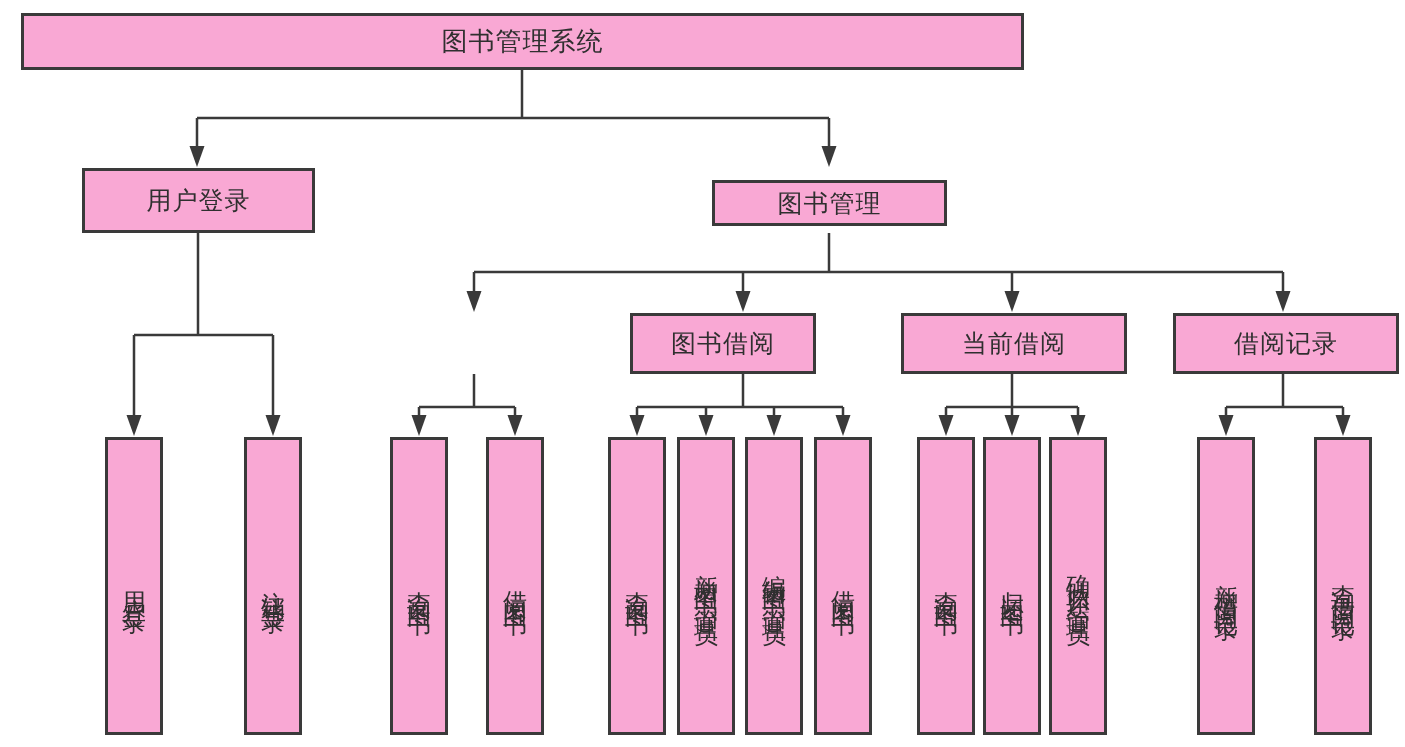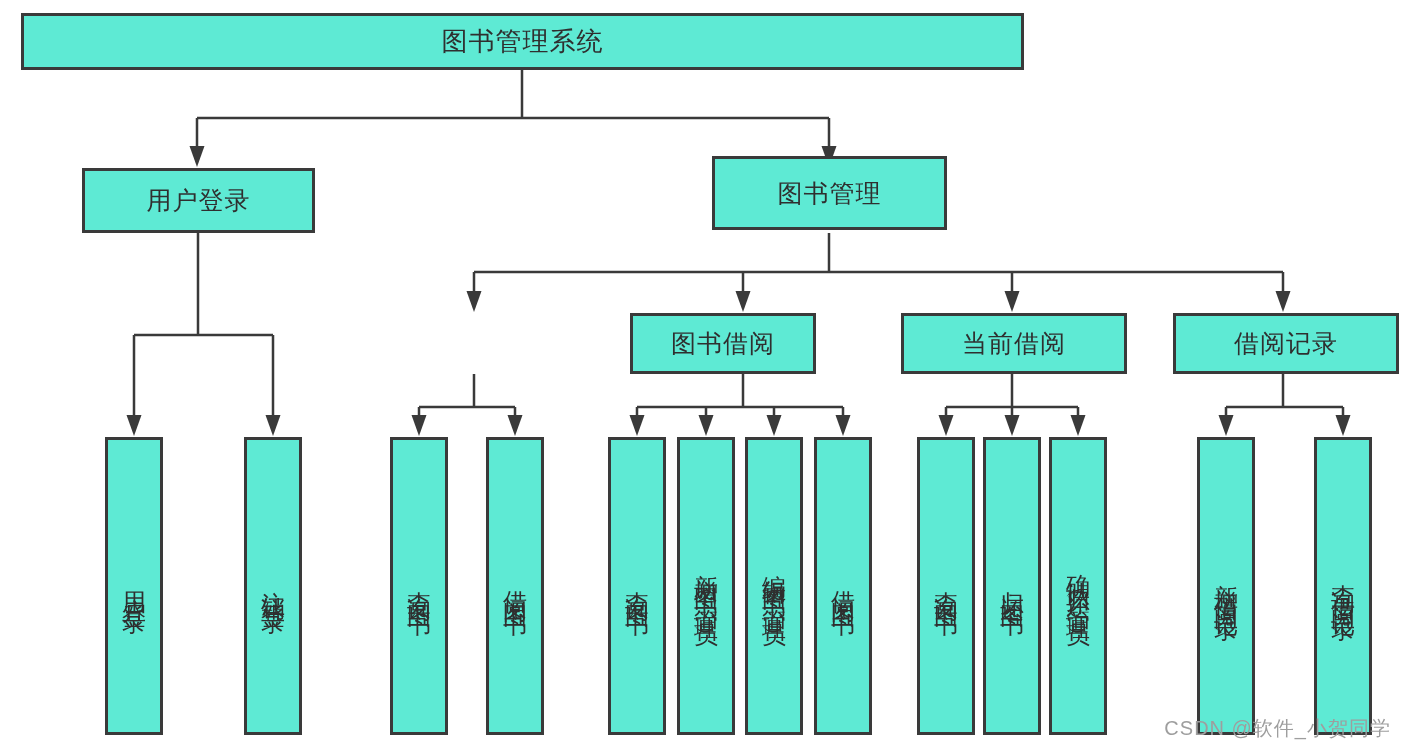--- a/index.html
+++ b/index.html
@@ -8,21 +8,21 @@
     width:1405px;height:747px;
     background:#ffffff;
     font-family:"Liberation Sans","DejaVu Sans",sans-serif;
     color:#2f2f2f;
     overflow:hidden;
   }
   .connectors{position:absolute;left:0;top:0;}
   .node{
     position:absolute;
     box-sizing:border-box;
-    background:#5eead4;
+    background:#f9a8d4;
     border:3px solid #3a3a3a;
     display:flex;
     align-items:center;
     justify-content:center;
   }
   .node.h{font-size:25px;letter-spacing:1px;}
   .node.root{font-size:26px;}
   .node.v{width:58px;height:298px;top:437px;font-size:24px;}
   .node.v span{
     writing-mode:vertical-lr;
@@ -75,21 +75,21 @@
       <polygon points="1004.5,415 1019.5,415 1012,436"></polygon>
       <polygon points="1070.5,415 1085.5,415 1078,436"></polygon>
       <polygon points="1218.5,415 1233.5,415 1226,436"></polygon>
       <polygon points="1335.5,415 1350.5,415 1343,436"></polygon>
     </g>
   </svg>
 
   <div class="node h root" style="left:21px;top:13px;width:1003px;height:57px">图书管理系统</div>
 
   <div class="node h" style="left:82px;top:168px;width:233px;height:65px">用户登录</div>
-  <div class="node h" style="left:712px;top:156px;width:235px;height:74px">图书管理</div>
+  <div class="node h" style="left:712px;top:180px;width:235px;height:46px">图书管理</div>
 
   <div class="node h" style="left:630px;top:313px;width:186px;height:61px">图书借阅</div>
   <div class="node h" style="left:901px;top:313px;width:226px;height:61px">当前借阅</div>
   <div class="node h" style="left:1173px;top:313px;width:226px;height:61px">借阅记录</div>
 
   <div class="node v" style="left:105px">
     <span>用户登录</span>
   </div>
   <div class="node v" style="left:244px">
     <span>注销登录</span>
@@ -125,14 +125,13 @@
     <span>确认归还（管理员）</span>
   </div>
 
   <div class="node v" style="left:1197px">
     <span>新增借阅记录</span>
   </div>
   <div class="node v" style="left:1314px">
     <span>查询借阅记录</span>
   </div>
 
-  <div class="watermark">CSDN @软件_小贺同学</div>
 </div>
 
 </body></html>

